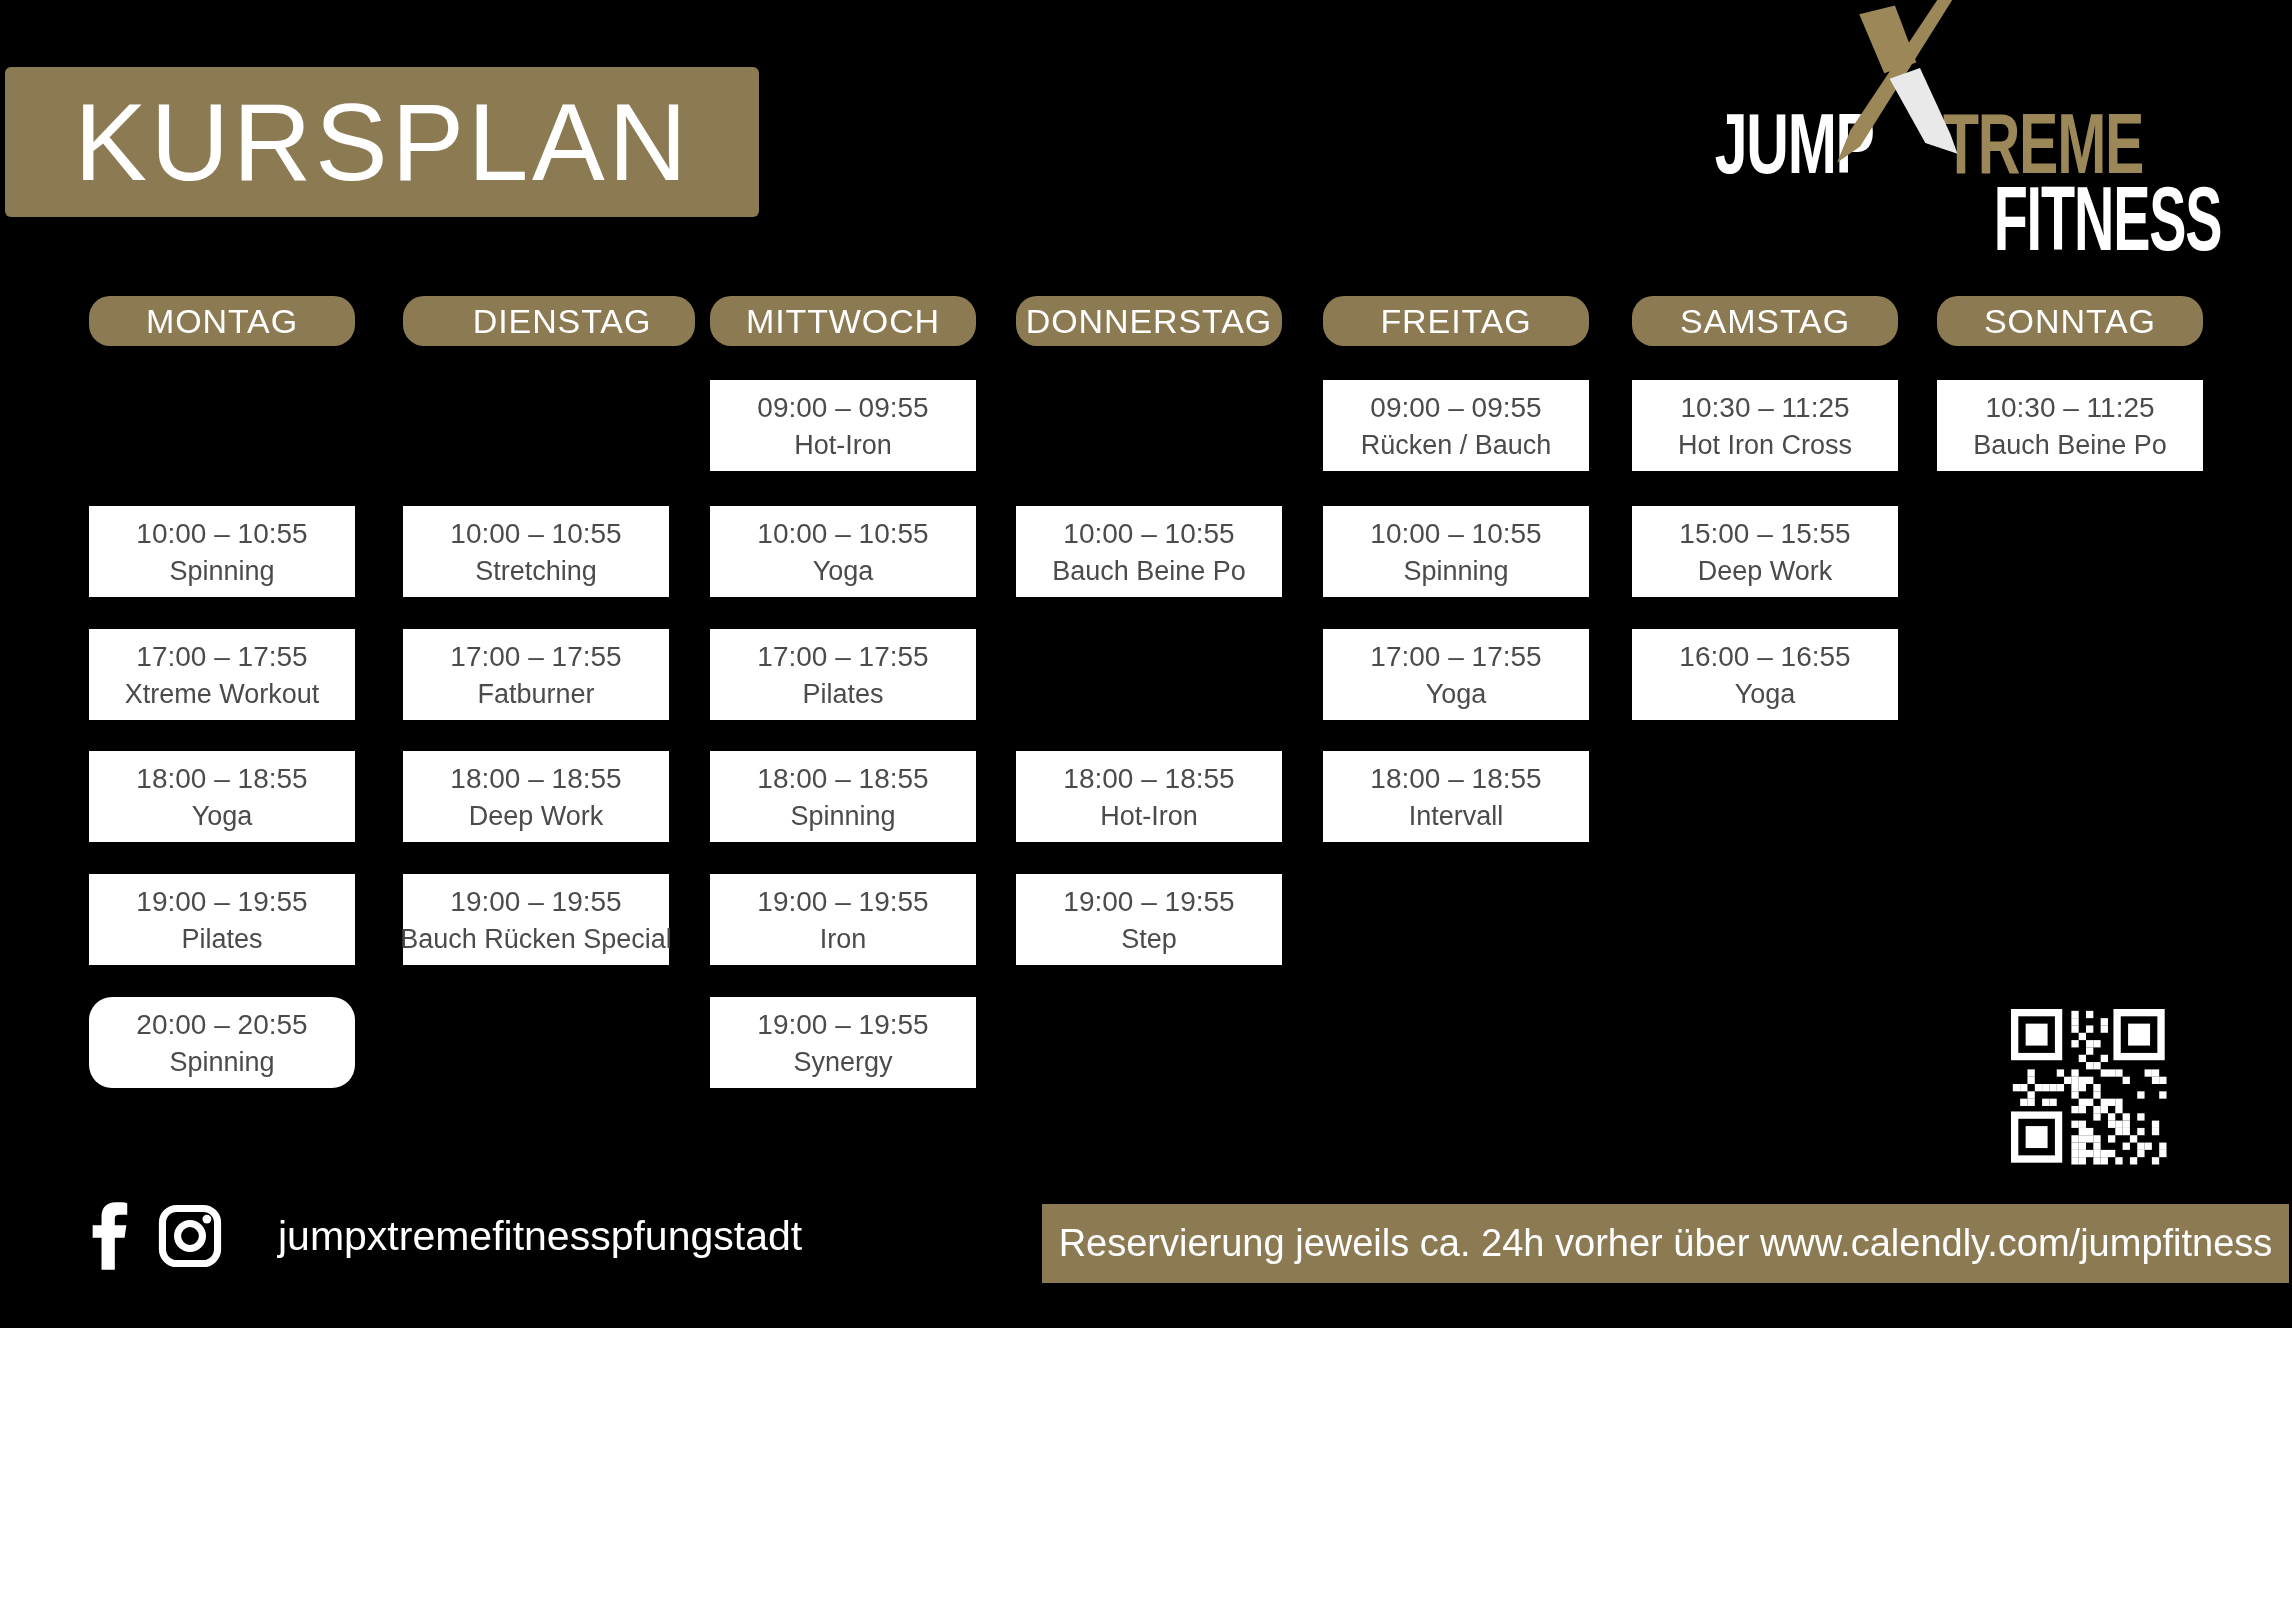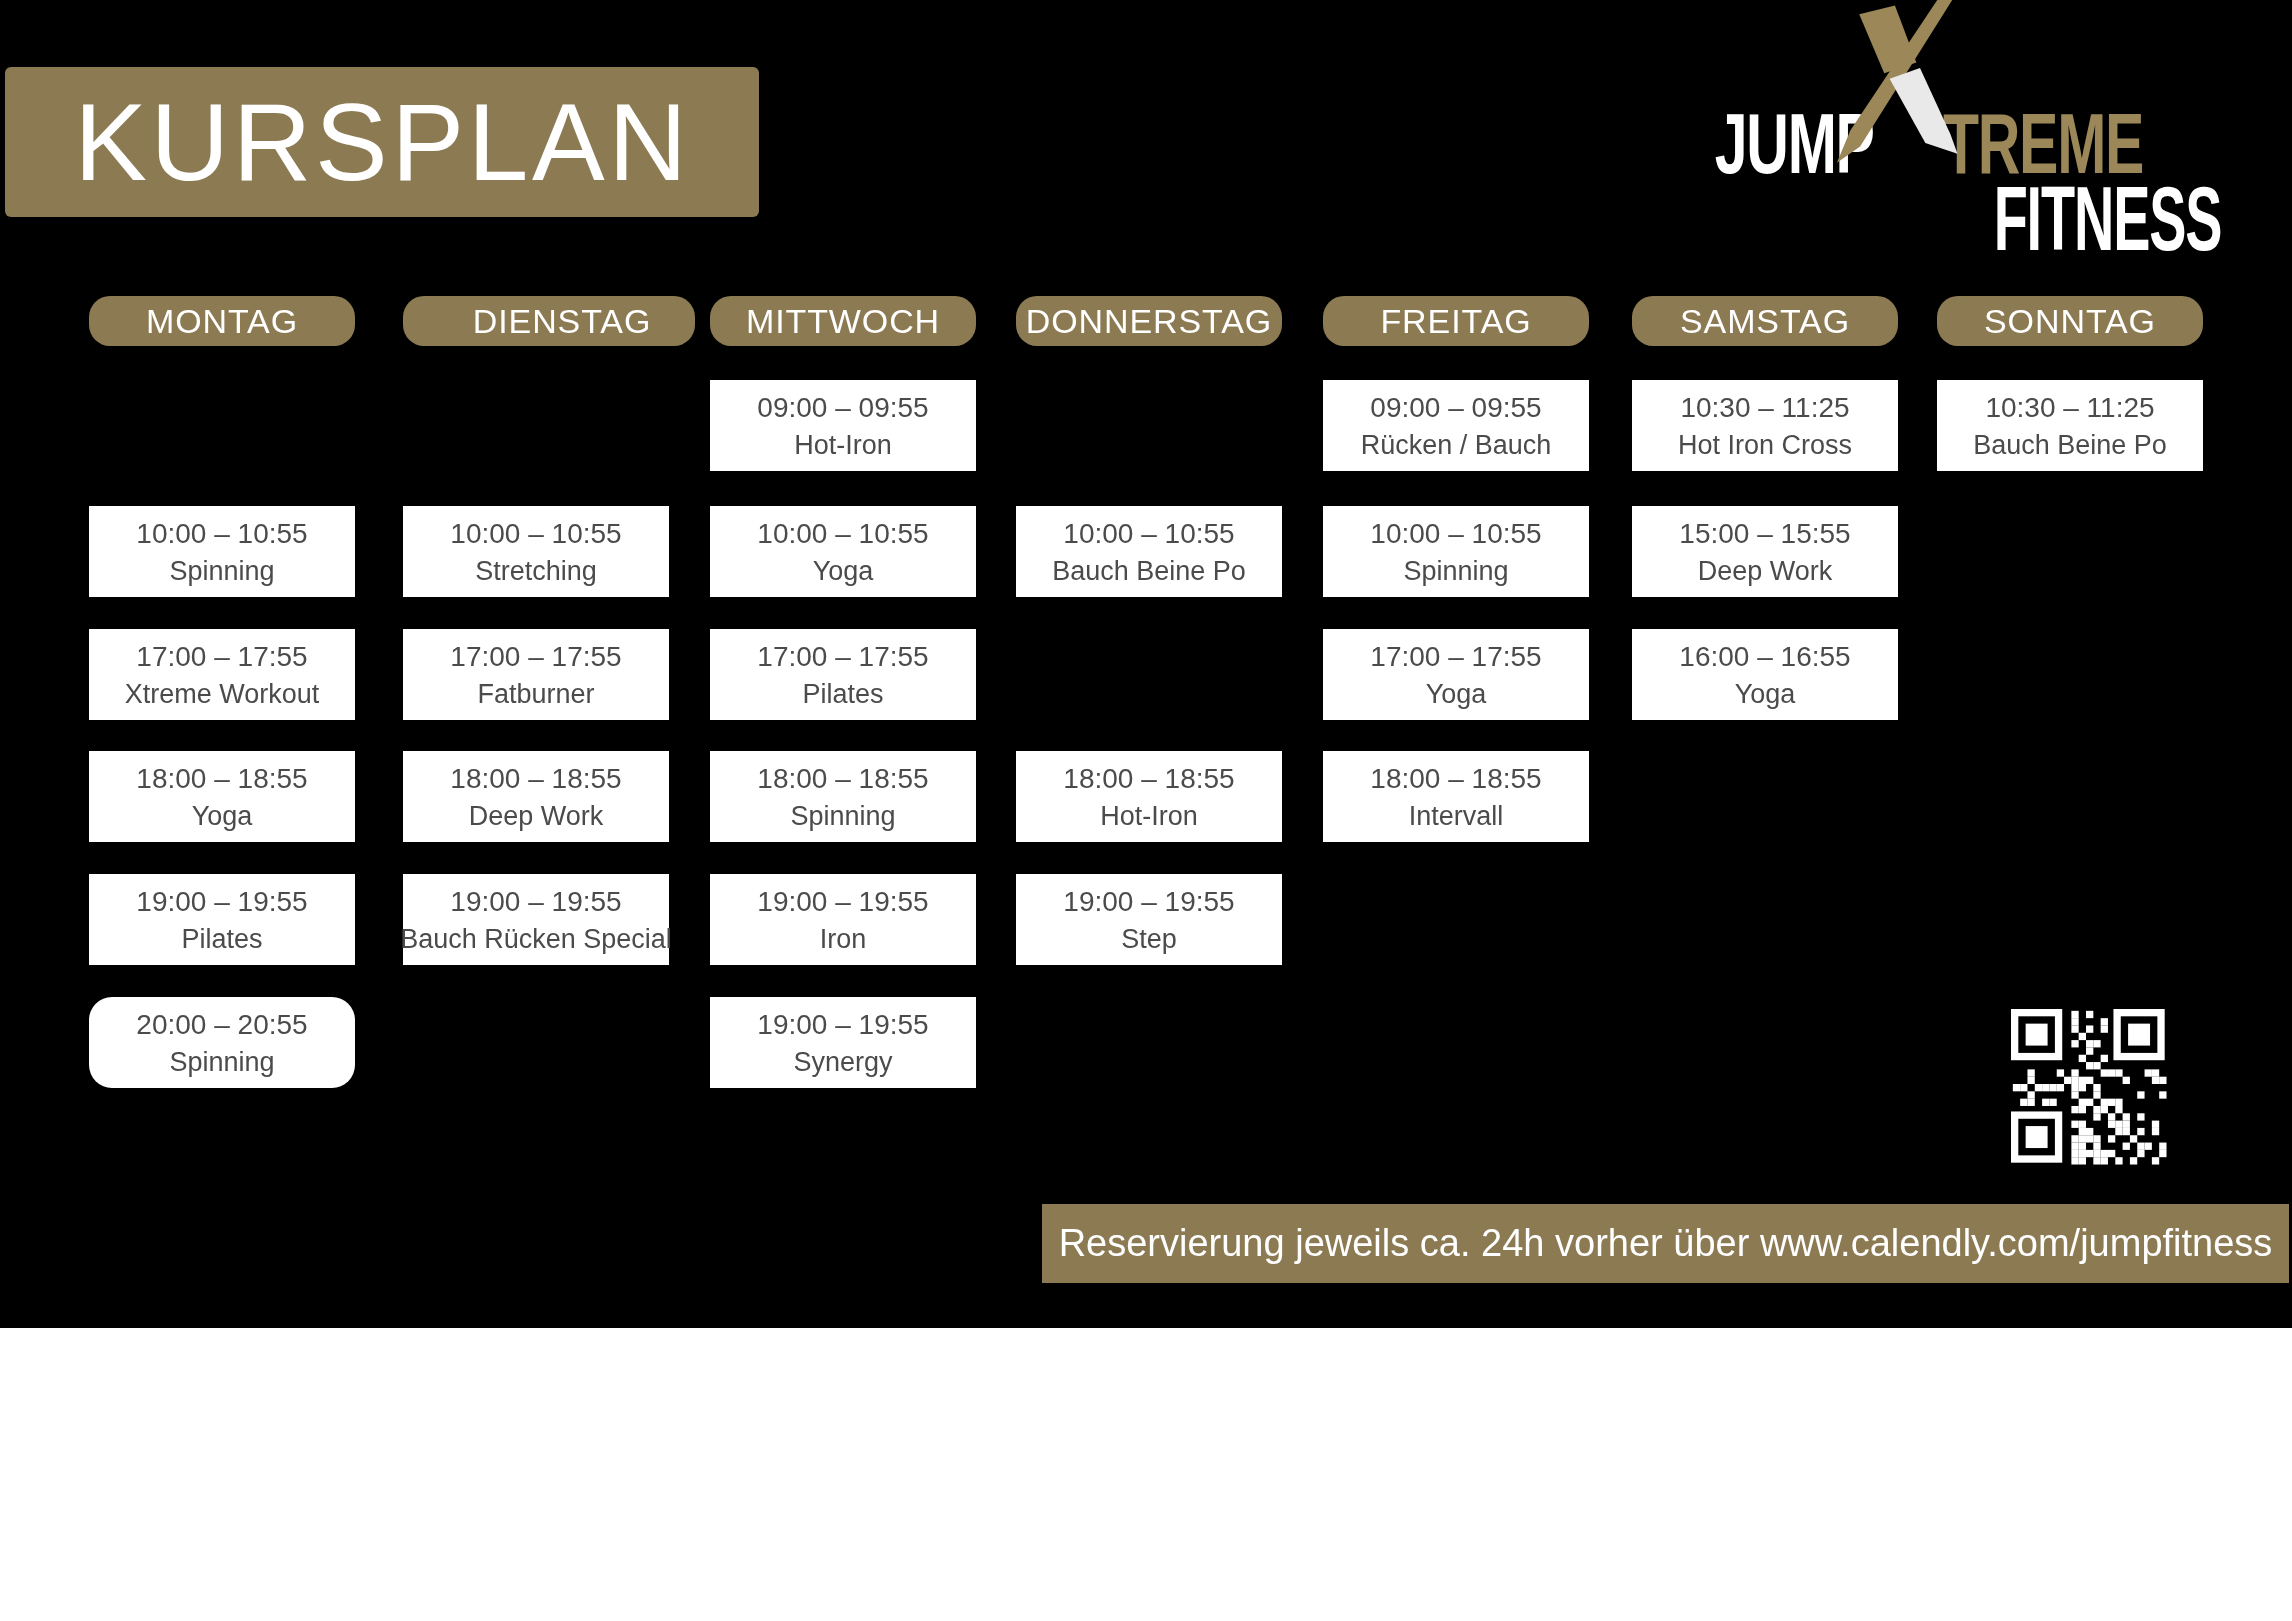--- a/index.html
+++ b/index.html
@@ -308,20 +308,31 @@
         <rect x="8" y="8" width="40" height="40" fill="#000000"></rect>
         <rect x="16" y="16" width="24" height="24" fill="#ffffff"></rect>
         <rect x="112" y="0" width="56" height="56" fill="#ffffff"></rect>
         <rect x="120" y="8" width="40" height="40" fill="#000000"></rect>
         <rect x="128" y="16" width="24" height="24" fill="#ffffff"></rect>
         <rect x="0" y="112" width="56" height="56" fill="#ffffff"></rect>
         <rect x="8" y="120" width="40" height="40" fill="#000000"></rect>
         <rect x="16" y="128" width="24" height="24" fill="#ffffff"></rect>
       </svg>
 
+    <div class="footer-social">
+      <svg class="fb-icon" viewBox="0 0 44 76" aria-hidden="true">
+        <path fill="#ffffff" d="M29 0C19 0 13 6 13 16v10H3v14h10v36h15V40h11l2-14H28v-8c0-3 2-4 5-4h9V1C39 0 34 0 29 0z"></path>
+      </svg>
+      <svg class="ig-icon" viewBox="0 0 72 72" aria-hidden="true">
+        <rect x="5" y="5" width="62" height="62" rx="16" fill="none" stroke="#ffffff" stroke-width="8"></rect>
+        <circle cx="36" cy="36" r="14" fill="none" stroke="#ffffff" stroke-width="8"></circle>
+        <circle cx="55" cy="17" r="5" fill="#ffffff"></circle>
+      </svg>
+      <span class="handle">jumpxtremefitnesspfungstadt</span>
+    </div>
 
     <div class="reservation-banner">
       <span>Reservierung jeweils ca. 24h vorher über www.calendly.com/jumpfitness</span>
     </div>
 
   </div>
 </div>
 
 
 </body></html>

